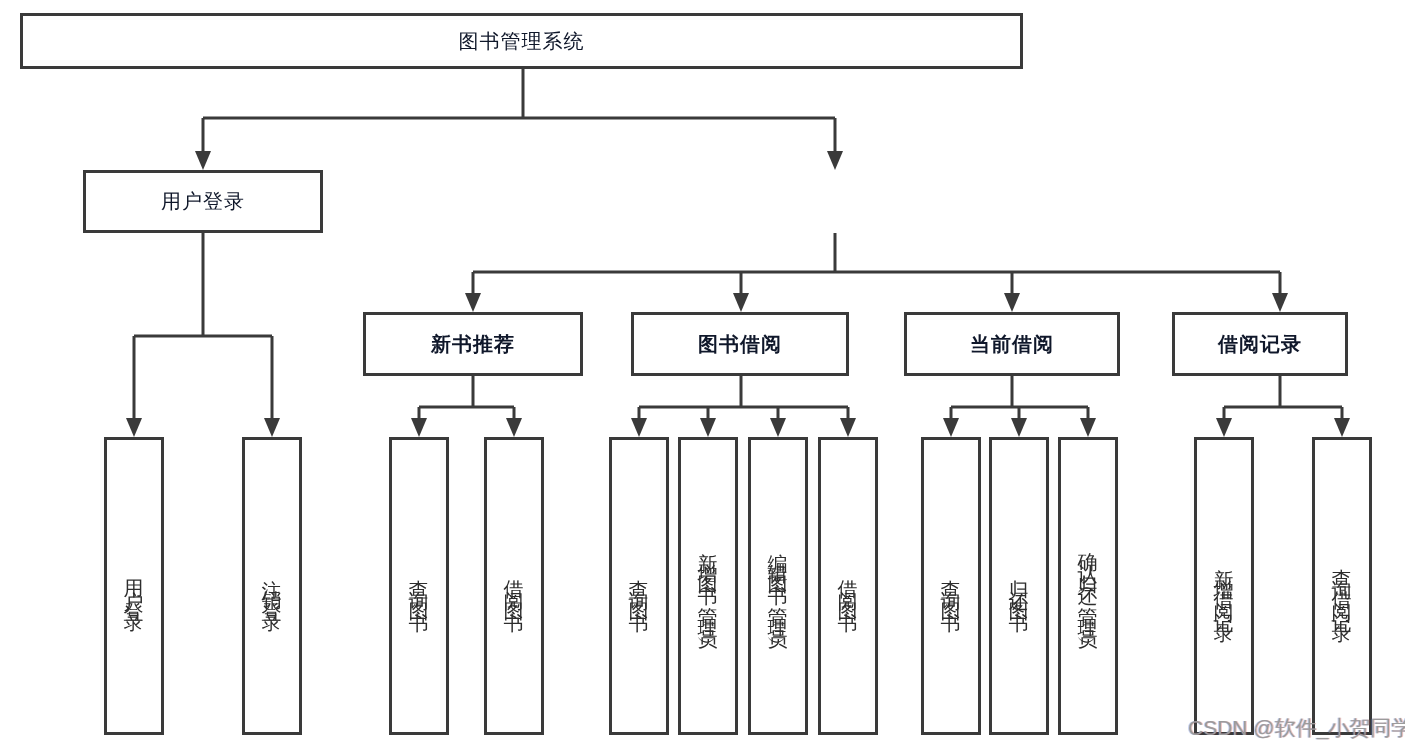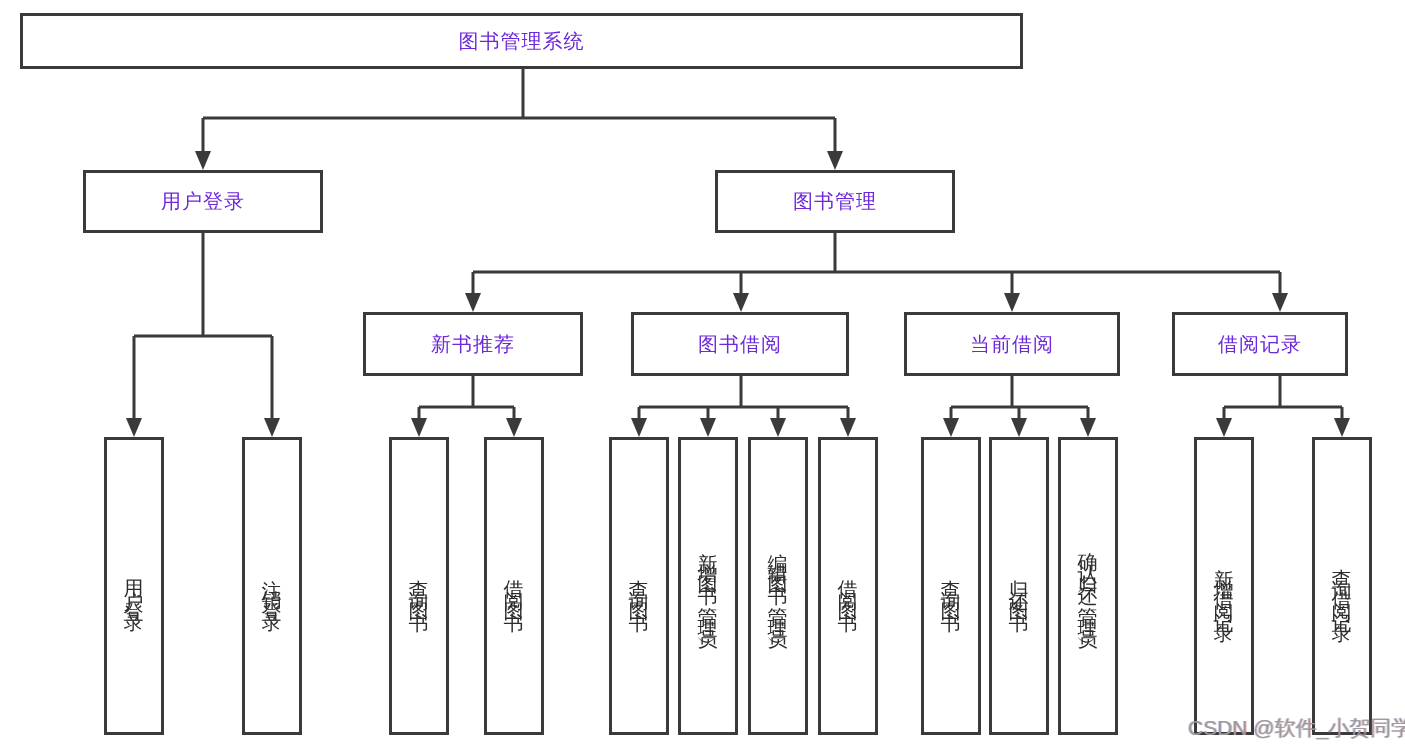--- a/index.html
+++ b/index.html
@@ -23,27 +23,27 @@
   }
   .node {
     position: absolute;
     box-sizing: border-box;
     border: 3px solid #3a3a3a;
     background: #ffffff;
     display: flex;
     align-items: center;
     justify-content: center;
     font-size: 20px;
-    color: #6d28d9;
+    color: #0f172a;
     letter-spacing: 1px;
     z-index: 2;
   }
   .root   { left: 20px;  top: 13px;  width: 1003px; height: 56px; }
   .lvl2   { top: 170px; height: 63px; width: 240px; }
-  .lvl3   { top: 312px; height: 64px; }
+  .lvl3   { top: 312px; height: 64px; font-weight: bold; }
   .leaf {
     position: absolute;
     box-sizing: border-box;
     top: 437px;
     width: 60px;
     height: 298px;
     border: 3px solid #3a3a3a;
     background: #ffffff;
     display: flex;
     align-items: center;
@@ -115,23 +115,20 @@
     </g>
   </svg>
 
   <div class="node root">
     <span>图书管理系统</span>
   </div>
 
   <div class="node lvl2" style="left:83px">
     <span>用户登录</span>
   </div>
-  <div class="node lvl2" style="left:715px">
-    <span>图书管理</span>
-  </div>
 
   <div class="node lvl3" style="left:363px;width:220px">
     <span>新书推荐</span>
   </div>
   <div class="node lvl3" style="left:631px;width:218px">
     <span>图书借阅</span>
   </div>
   <div class="node lvl3" style="left:904px;width:216px">
     <span>当前借阅</span>
   </div>

